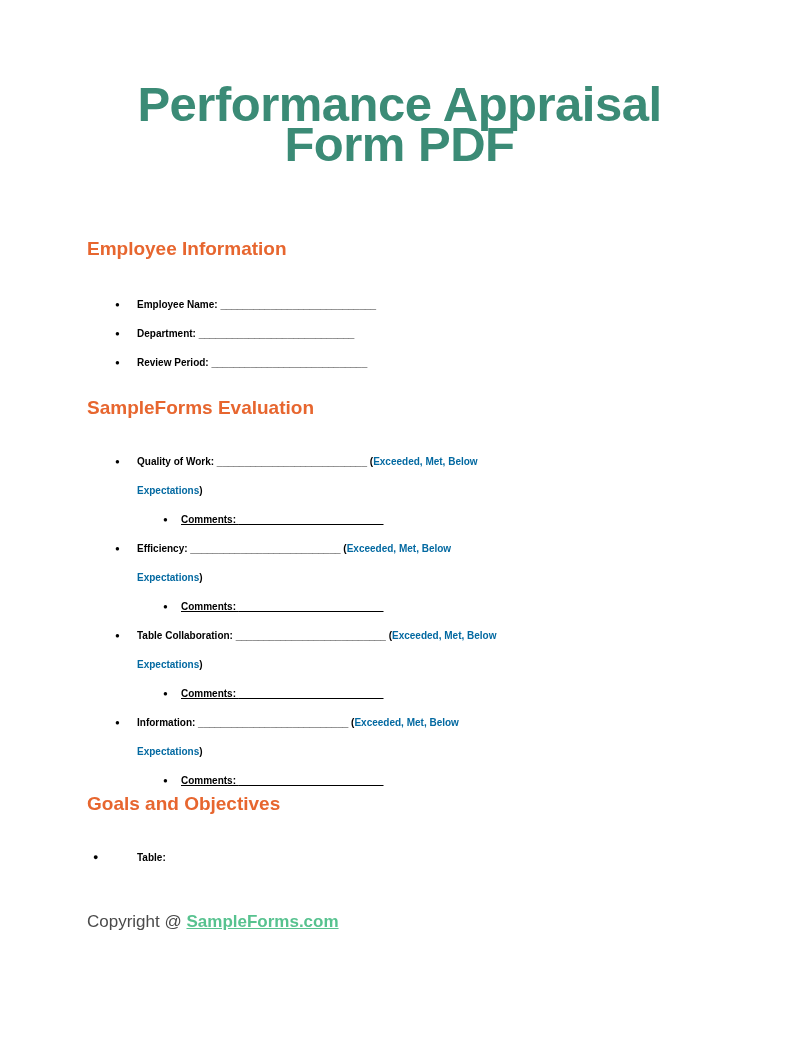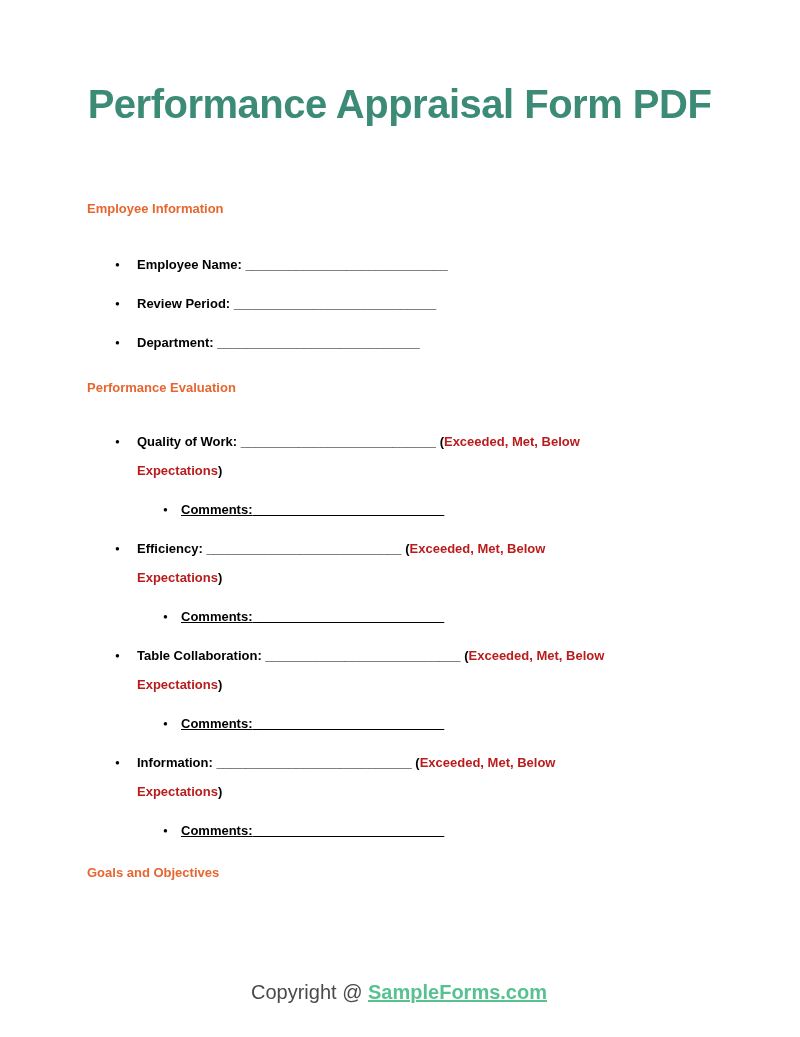--- a/index.html
+++ b/index.html
@@ -8,46 +8,45 @@
     background:#ffffff;
     font-family:"Liberation Sans", sans-serif;
     color:#000000;
     overflow:hidden;
   }
   .content { padding-left:87px; padding-right:88px; }
 
   h1.page-title {
     margin:84px 0 0 0;
     text-align:center;
-    font-size:40px;
+    font-size:49px;
     line-height:40px;
     font-weight:bold;
     color:#3B8B76;
     letter-spacing:-0.5px;
   }
 
   h2.section-heading {
     margin:0;
-    font-size:13px;
+    font-size:19px;
     line-height:18px;
     font-weight:bold;
     color:#E7662F;
   }
   h2.emp   { margin-top:76px; }
   h2.perf  { margin-top:22px; }
-  h2.goals { margin-top:19px; }
+  h2.goals { }
 
   ul { list-style:none; margin:0; padding:0; }
   li {
     position:relative;
-    font-size:13px;
+    font-size:10px;
     font-weight:bold;
     line-height:29px;
     color:#000000;
-    margin-top:10px;
   }
   ul.main { margin-top:32px; }
   ul.main.eval { margin-top:30px; }
   ul.main > li { padding-left:50px; }
   ul.main > li::before {
     content:"\25CF";
     position:absolute; left:28px; top:0;
     font-size:8px; line-height:29px;
   }
   ul.sub > li { padding-left:44px;text-decoration:underline; }
@@ -57,28 +56,28 @@
     font-size:8px; line-height:29px;
   }
   ul.table-list { margin-top:30px; }
   ul.table-list > li { padding-left:50px; }
   ul.table-list > li::before {
     content:"\25CF";
     position:absolute; left:6px; top:0;
     font-size:9px; line-height:29px;
   }
 
-  .orange { color:#b91c1c; }
+  .orange { color:#0369a1; }
   .blank  { color:#000000; }
 
   .footer {
-    margin-top:100px;
-    text-align:center;
+    margin-top:40px;
+    text-align:left;
     padding-right:1px;
-    font-size:20px;
+    font-size:17px;
     line-height:20px;
     color:#4A4A4A;
     font-weight:normal;
   }
   .footer a {
     color:#57C28F;
     font-weight:bold;
     text-decoration:underline;
     cursor:pointer;
   }
@@ -91,30 +90,30 @@
   <h1 class="page-title">Performance Appraisal Form PDF</h1>
 
   <h2 class="section-heading emp">Employee Information</h2>
 
   <ul class="main">
     <li>
       <span>Employee Name:</span>
       <span class="blank">____________________________</span>
     </li>
     <li>
-      <span>Review Period:</span>
+      <span>Department:</span>
       <span class="blank">____________________________</span>
     </li>
     <li>
-      <span>Department:</span>
+      <span>Review Period:</span>
       <span class="blank">____________________________</span>
     </li>
   </ul>
 
-  <h2 class="section-heading perf">Performance Evaluation</h2>
+  <h2 class="section-heading perf">SampleForms Evaluation</h2>
 
   <ul class="main eval">
 
     <li>
       <span>Quality of Work:</span>
       <span class="blank">___________________________</span>
       <span>(</span><span class="orange">Exceeded, Met, Below</span><br>
       <span class="orange">Expectations</span><span>)</span>
       <ul class="sub">
         <li>
@@ -160,18 +159,23 @@
           <span>Comments:</span>
           <span class="blank">__________________________</span>
         </li>
       </ul>
     </li>
 
   </ul>
 
   <h2 class="section-heading goals">Goals and Objectives</h2>
 
+  <ul class="table-list">
+    <li>
+      <span>Table:</span>
+    </li>
+  </ul>
 
   <div class="footer">
     <span>Copyright @ </span><a href="#">SampleForms.com</a>
   </div>
 
 </div>
 
 </body></html>

